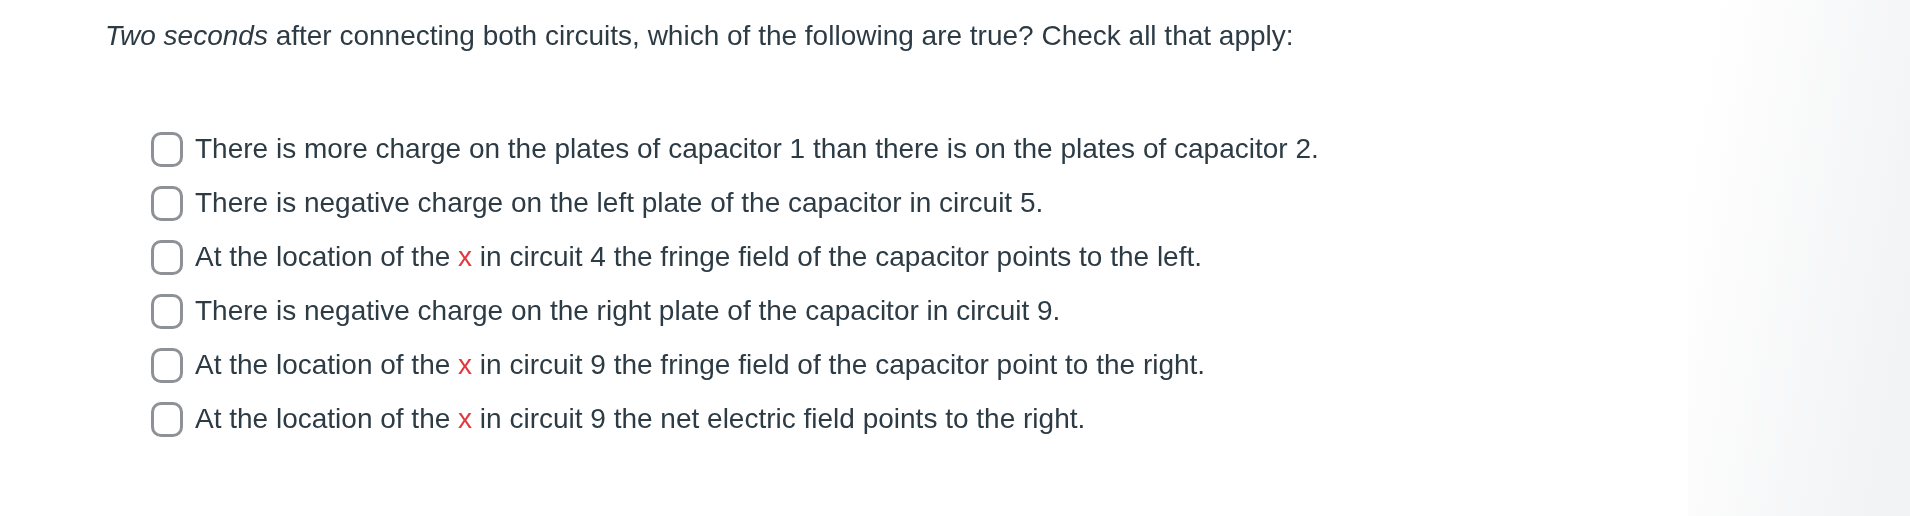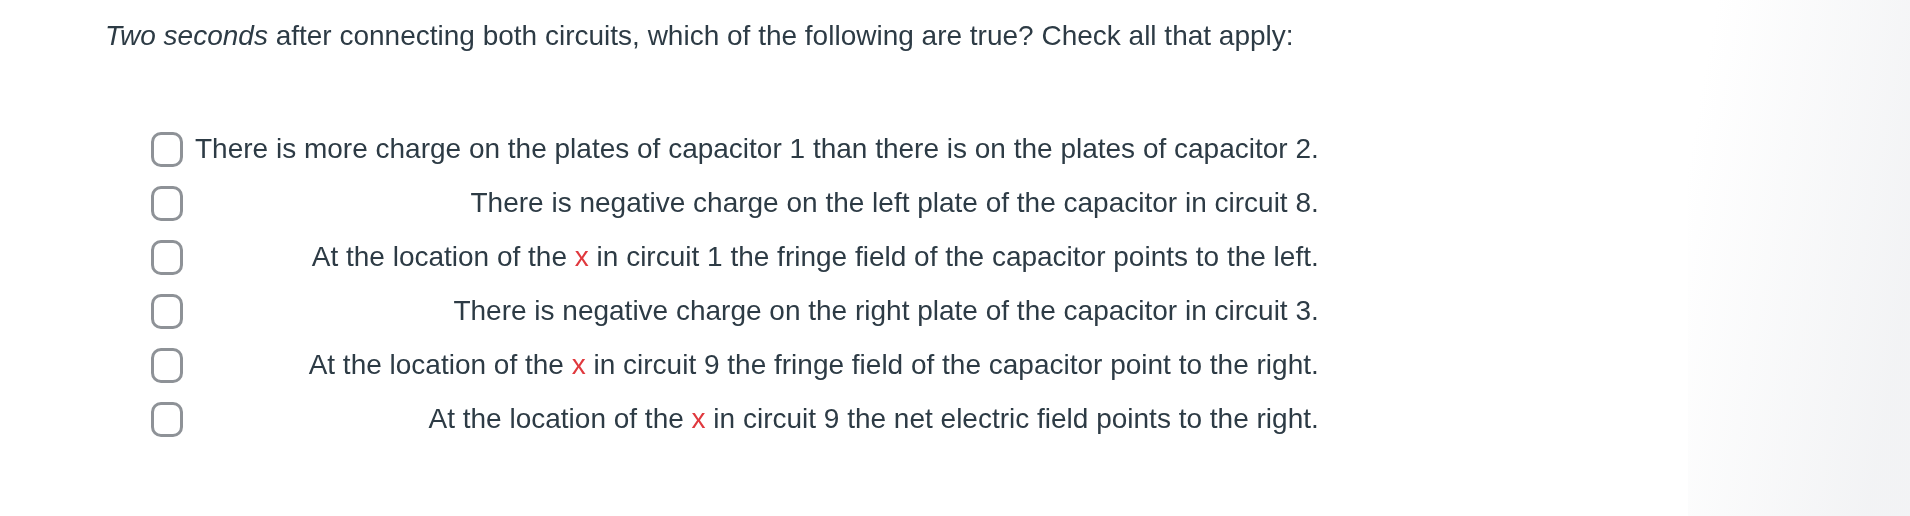--- a/index.html
+++ b/index.html
@@ -46,21 +46,20 @@
   .options {
     position: absolute;
     top: 122px;
     left: 103px;
   }
   .option-row {
     display: flex;
     align-items: center;
     height: 54px;
     white-space: nowrap;
-    justify-content: space-between;
   }
   .checkbox {
     display: inline-block;
     width: 32px;
     height: 35px;
     flex: 0 0 32px;
     border: 3px solid var(--cb-border);
     border-radius: 10px;
     background: #ffffff;
     margin-right: 12px;
@@ -85,31 +84,31 @@
 
   <div class="options">
 
     <div class="option-row">
       <span class="checkbox"></span>
       <span class="option-label"><span>There is more charge on the plates of capacitor 1 than there is on the plates of capacitor 2.</span><span class="red-x"></span><span></span></span>
     </div>
 
     <div class="option-row">
       <span class="checkbox"></span>
-      <span class="option-label"><span>There is negative charge on the left plate of the capacitor in circuit 8.</span><span class="red-x"></span><span></span></span>
+      <span class="option-label"><span>There is negative charge on the left plate of the capacitor in circuit 5.</span><span class="red-x"></span><span></span></span>
     </div>
 
     <div class="option-row">
       <span class="checkbox"></span>
-      <span class="option-label"><span>At the location of the </span><span class="red-x">x</span><span> in circuit 1 the fringe field of the capacitor points to the left.</span></span>
+      <span class="option-label"><span>At the location of the </span><span class="red-x">x</span><span> in circuit 4 the fringe field of the capacitor points to the left.</span></span>
     </div>
 
     <div class="option-row">
       <span class="checkbox"></span>
-      <span class="option-label"><span>There is negative charge on the right plate of the capacitor in circuit 3.</span><span class="red-x"></span><span></span></span>
+      <span class="option-label"><span>There is negative charge on the right plate of the capacitor in circuit 9.</span><span class="red-x"></span><span></span></span>
     </div>
 
     <div class="option-row">
       <span class="checkbox"></span>
       <span class="option-label"><span>At the location of the </span><span class="red-x">x</span><span> in circuit 9 the fringe field of the capacitor point to the right.</span></span>
     </div>
 
     <div class="option-row">
       <span class="checkbox"></span>
       <span class="option-label"><span>At the location of the </span><span class="red-x">x</span><span> in circuit 9 the net electric field points to the right.</span></span>

